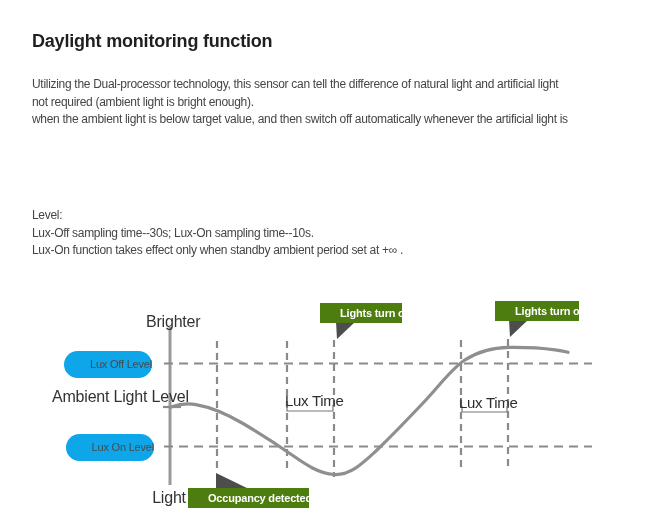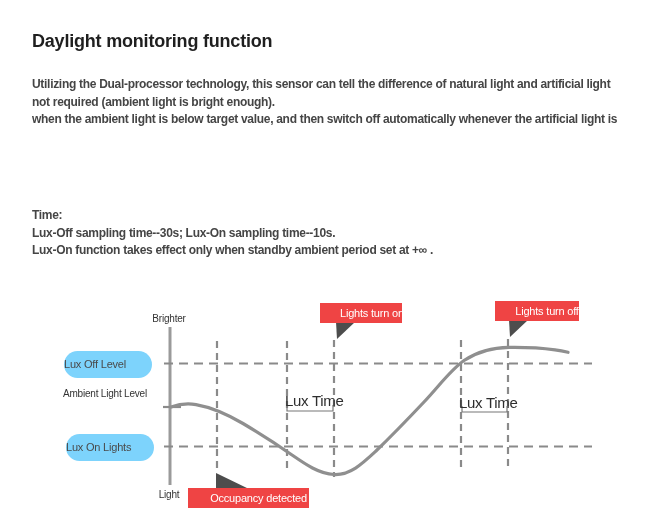--- a/index.html
+++ b/index.html
@@ -25,60 +25,59 @@
     color: #1f1f1f;
     letter-spacing: -0.2px;
   }
   .bodytext {
     position: absolute;
     left: 32px;
     font-size: 12px;
     line-height: 17.5px;
     letter-spacing: -0.3px;
     color: #454545;
-    font-weight: bold;
   }
   #para1 { top: 62px; }
   #para2 { top: 146px; }
   #note  { top: 193px; }
 
   
   #diagram-svg {
     position: absolute;
     left: 0; top: 0;
     width: 650px; height: 515px;
   }
   .diag-label {
     position: absolute;
-    font-size: 10px;
+    font-size: 16px;
     color: #333333;
     letter-spacing: -0.2px;
     text-align: center;
     white-space: nowrap;
   }
   .pill {
     position: absolute;
     width: 88px;
     height: 27px;
-    background: #7dd3fc;
+    background: #0ea5e9;
     border-radius: 14px;
     font-size: 11px;
     color: #4a4a4a;
     letter-spacing: -0.2px;
-    text-align: left;
+    text-align: right;
     line-height: 27px;
     white-space: nowrap;
   }
   .tag {
     position: absolute;
     height: 20px;
-    background: #ef4444;
+    background: #4d7c0f;
     color: #ffffff;
     font-size: 11px;
-    font-weight: normal;
+    font-weight: bold;
     letter-spacing: -0.2px;
     text-align: center;
     line-height: 20px;
     white-space: nowrap;
     padding-left: 20px;
   }
   .luxtime {
     position: absolute;
     width: 50px;
     font-size: 15px;
@@ -96,21 +95,21 @@
   <h1 class="title">Daylight monitoring function</h1>
 
   <div id="para1" class="bodytext">
     <div>Utilizing the Dual-processor technology, this sensor can tell the difference of natural light and artificial light</div>
     <div>not required (ambient light is bright enough).</div>
     <div>when the ambient light is below target value, and then switch off automatically whenever the artificial light is</div>
   </div>
 
 
   <div id="note" class="bodytext">
-    <div>Time:</div>
+    <div>Level:</div>
     <div>Lux-Off sampling time--30s; Lux-On sampling time--10s.</div>
     <div>Lux-On function takes effect only when standby ambient period set at +∞ .</div>
   </div>
 
   <svg id="diagram-svg" viewBox="0 0 650 515" xmlns="http://www.w3.org/2000/svg" aria-hidden="true">
 
     <line x1="170" y1="313" x2="170" y2="471" stroke="#9a9a9a" stroke-width="3"></line>
 
     <line x1="163" y1="393" x2="181" y2="393" stroke="#8a8a8a" stroke-width="2.2"></line>
 
@@ -141,21 +140,21 @@
     <polygon points="336,308 355,308 337,325" fill="#4d4d4d"></polygon>
     <polygon points="509,306 528,306 510,323" fill="#4d4d4d"></polygon>
     <polygon points="216,459 249,475 216,475" fill="#4d4d4d"></polygon>
   </svg>
 
   <div class="diag-label" style="left:146px; top:299px; width:46px;">Brighter</div>
   <div class="diag-label" style="left:148px; top:475px; width:42px;">Light</div>
 
   <div class="pill" style="left:64px; top:337px;">Lux Off Level</div>
   <div class="diag-label" style="left:52px; top:374px; width:106px;">Ambient Light Level</div>
-  <div class="pill" style="left:66px; top:420px;">Lux On Lights</div>
+  <div class="pill" style="left:66px; top:420px;">Lux On Level</div>
 
   <div class="tag" style="left:320px; top:289px; width:82px;">Lights turn on</div>
   <div class="tag" style="left:495px; top:287px; width:84px;">Lights turn off</div>
   <div class="tag" style="left:188px; top:474px; width:121px;">Occupancy detected</div>
 
   <div class="luxtime" style="left:285px; top:378px;">Lux Time</div>
   <div class="luxtime" style="left:459px; top:380px;">Lux Time</div>
 
 </div>
 

